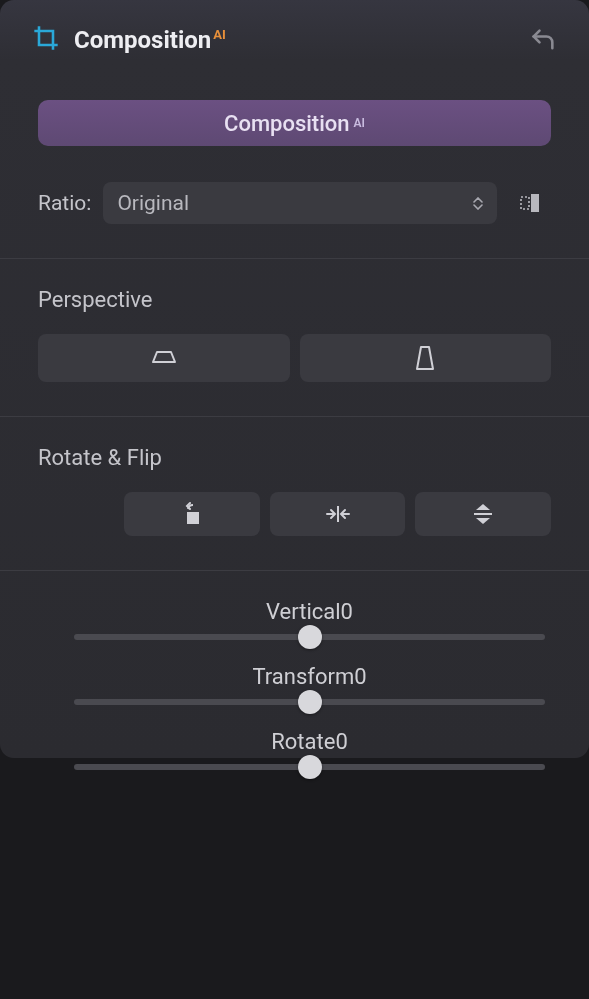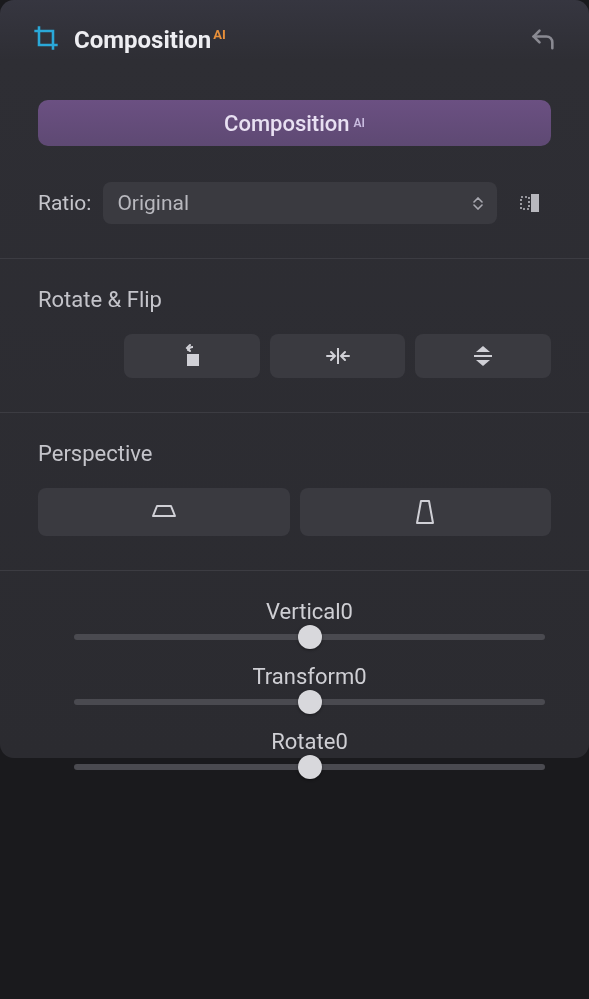--- a/index.html
+++ b/index.html
@@ -257,20 +257,36 @@
         <button class="rotate-canvas-btn">
           <svg width="26" height="26" viewBox="0 0 26 26" fill="none">
             <rect x="4" y="7" width="8" height="12" stroke="#b8b8be" stroke-width="1.6" stroke-dasharray="2 2"></rect>
             <rect x="14" y="4" width="8" height="18" fill="#b8b8be"></rect>
           </svg>
         </button>
       </div>
     </div>
 
     <div class="section">
+      <div class="section-title">Perspective</div>
+      <div class="btn-row perspective-row">
+        <button class="action-btn">
+          <svg width="34" height="24" viewBox="0 0 34 24" fill="none" stroke="#d0d0d6" stroke-width="2" stroke-linejoin="round">
+            <path d="M6 16 L28 16 L24 6 L10 6 Z"></path>
+          </svg>
+        </button>
+        <button class="action-btn">
+          <svg width="24" height="30" viewBox="0 0 24 30" fill="none" stroke="#d0d0d6" stroke-width="2" stroke-linejoin="round">
+            <path d="M8 4 L16 4 L20 26 L4 26 Z"></path>
+          </svg>
+        </button>
+      </div>
+    </div>
+
+    <div class="section">
       <div class="section-title">Rotate &amp; Flip</div>
       <div class="btn-row rotflip-row">
         <button class="action-btn">
           <svg width="26" height="26" viewBox="0 0 26 26" fill="none">
             <path d="M14 4 A5 5 0 0 0 9 8" stroke="#d0d0d6" stroke-width="2" fill="none"></path>
             <path d="M11 2 L8 5 L11 8" stroke="#d0d0d6" stroke-width="2" fill="none" stroke-linecap="round"></path>
             <rect x="8" y="11" width="12" height="12" fill="#d0d0d6"></rect>
           </svg>
         </button>
         <button class="action-btn">
@@ -278,36 +294,20 @@
             <path d="M4 11 L12 11 M8 7 L12 11 L8 15" stroke-linecap="round"></path>
             <line x1="15" y1="3" x2="15" y2="19"></line>
             <path d="M26 11 L18 11 M22 7 L18 11 L22 15" stroke-linecap="round"></path>
           </svg>
         </button>
         <button class="action-btn">
           <svg width="24" height="26" viewBox="0 0 24 26" fill="none">
             <path d="M5 9 L19 9 L12 3 Z" fill="#d0d0d6"></path>
             <line x1="3" y1="13" x2="21" y2="13" stroke="#d0d0d6" stroke-width="2"></line>
             <path d="M5 17 L19 17 L12 23 Z" fill="#d0d0d6"></path>
-          </svg>
-        </button>
-      </div>
-    </div>
-
-    <div class="section">
-      <div class="section-title">Perspective</div>
-      <div class="btn-row perspective-row">
-        <button class="action-btn">
-          <svg width="34" height="24" viewBox="0 0 34 24" fill="none" stroke="#d0d0d6" stroke-width="2" stroke-linejoin="round">
-            <path d="M6 16 L28 16 L24 6 L10 6 Z"></path>
-          </svg>
-        </button>
-        <button class="action-btn">
-          <svg width="24" height="30" viewBox="0 0 24 30" fill="none" stroke="#d0d0d6" stroke-width="2" stroke-linejoin="round">
-            <path d="M8 4 L16 4 L20 26 L4 26 Z"></path>
           </svg>
         </button>
       </div>
     </div>
 
     <div class="section transform-section">
 
       <div class="slider-indent">
         <div class="slider-group">
           <div class="slider-header">

